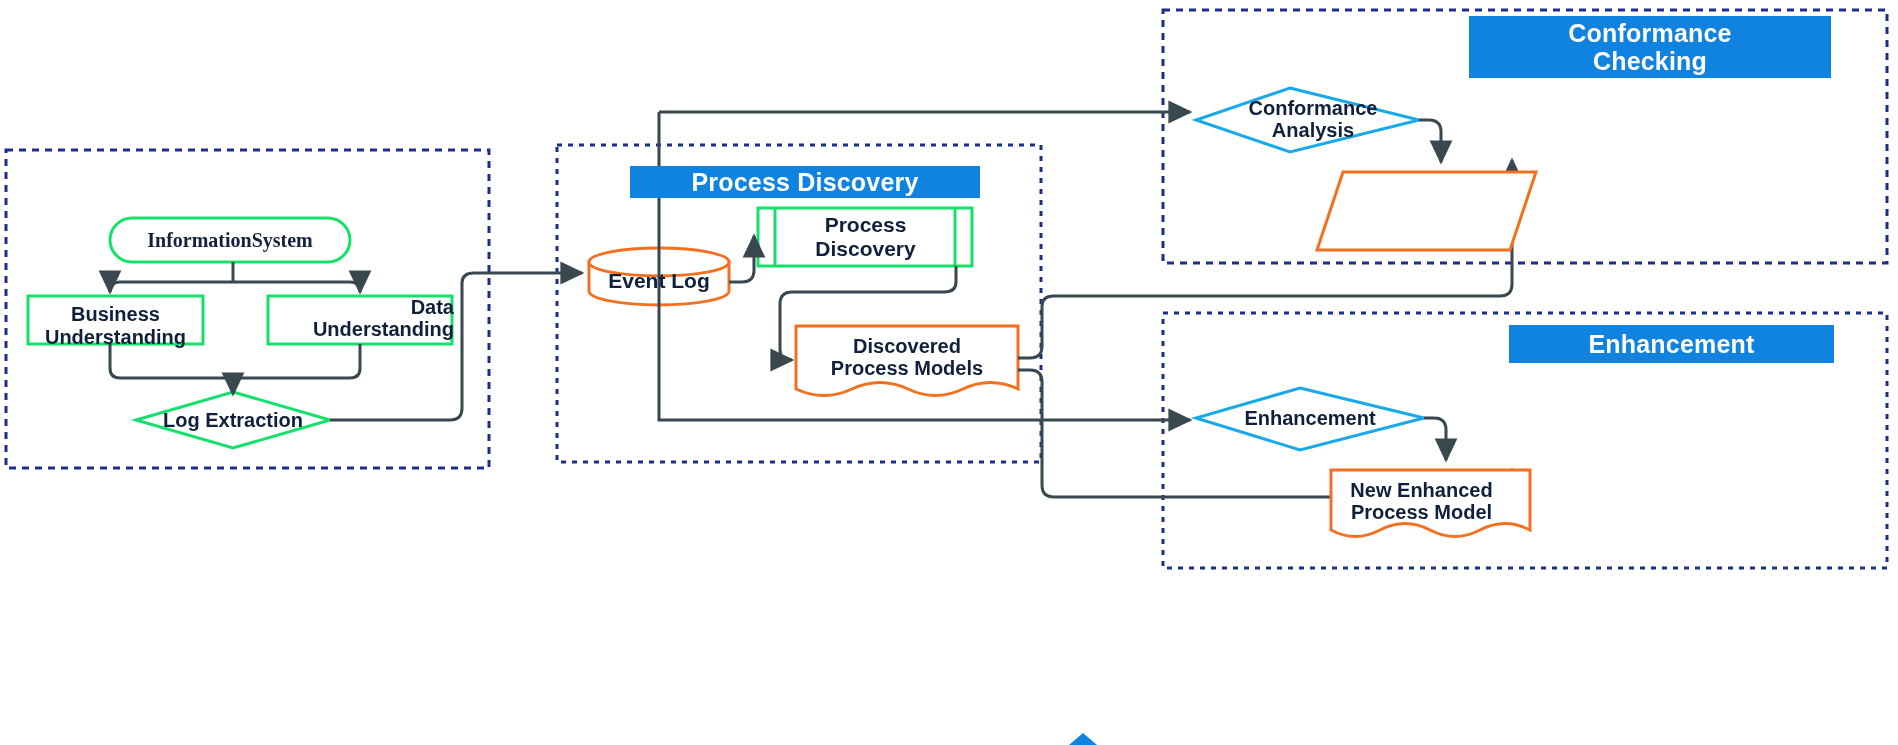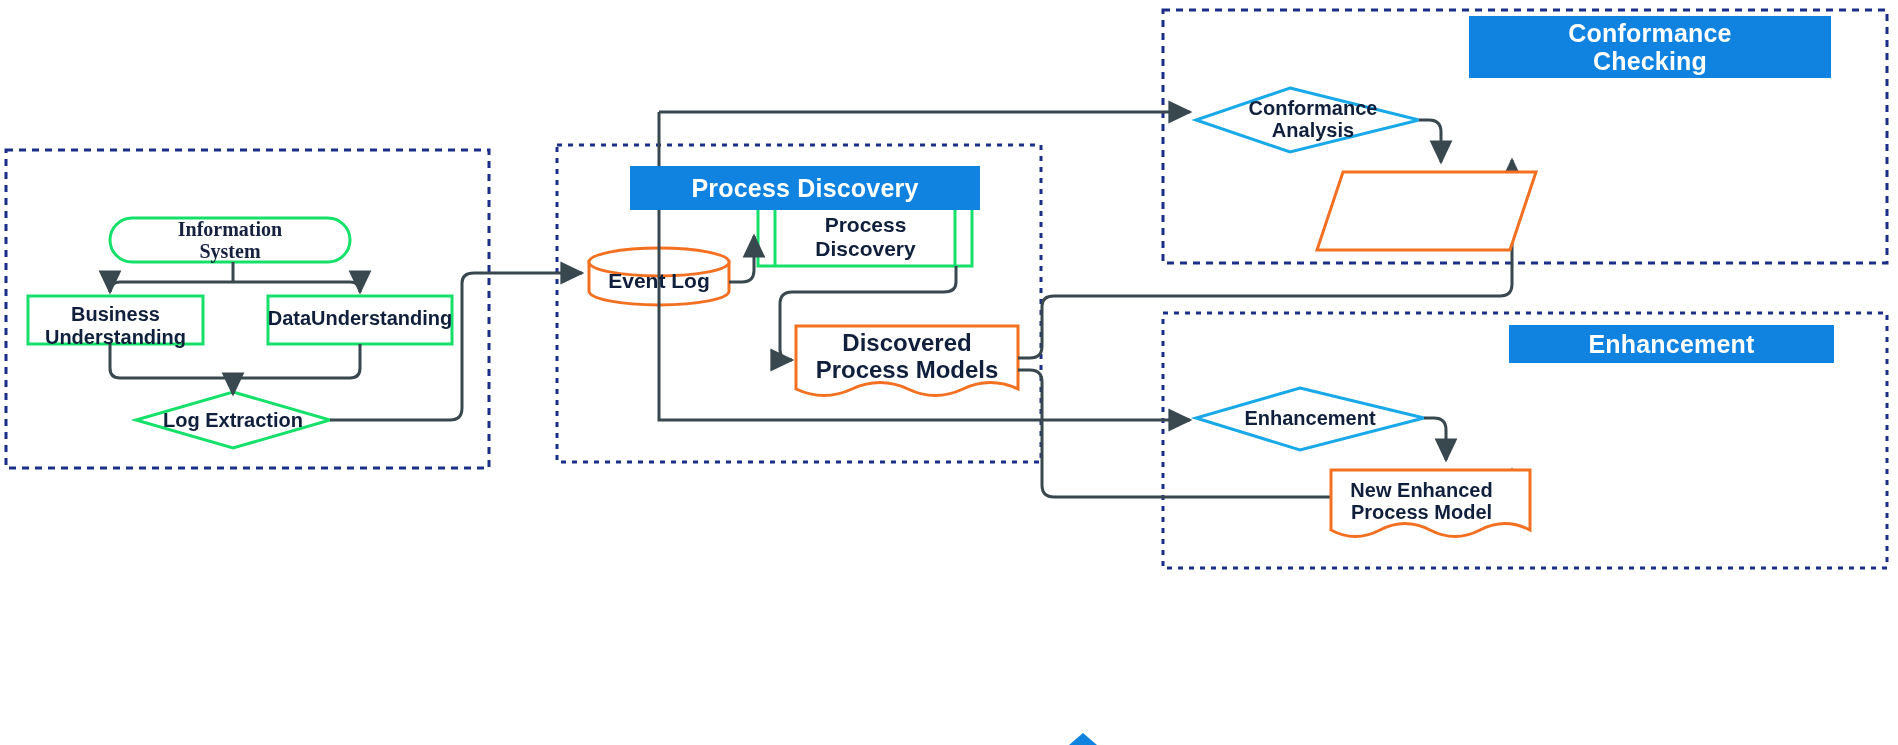--- a/index.html
+++ b/index.html
@@ -95,62 +95,62 @@
     <polygon points="1300,388 1424,418 1300,450 1196,418" fill="#ffffff" stroke="#19a9e8" stroke-width="3"></polygon>
 
     <path d="M1331,470 L1530,470 L1530,530 q-25,-13 -50,0 q-25,13 -50,0 q-25,-13 -50,0 q-25,13 -49,0 Z" fill="#ffffff" stroke="#f37021" stroke-width="3"></path>
 
     <path d="M1424,418 L1434,418 Q1446,418 1446,430 L1446,460" fill="none" stroke="#39474f" stroke-width="3" marker-end="url(#ah)"></path>
 
     <polygon points="1083,733 1097,745 1069,745" fill="#1082e0"></polygon>
   </svg>
 
 
-  <div class="sec-title" style="left:630px;top:166px;width:350px;height:44px;font-size:25px;">
+  <div class="sec-title" style="left:630px;top:166px;width:350px;height:32px;font-size:25px;">
     <span>Process Discovery</span>
   </div>
 
   <div class="sec-title" style="left:1469px;top:16px;width:362px;height:62px;font-size:25px;flex-direction:column;">
     <span>Conformance</span>
     <span>Checking</span>
   </div>
 
   <div class="sec-title" style="left:1509px;top:325px;width:325px;height:38px;font-size:25px;">
     <span>Enhancement</span>
   </div>
 
-  <div class="node-label serif" style="left:110px;top:216px;width:240px;height:48px;font-size:20px;flex-direction:column;">
+  <div class="node-label serif" style="left:110px;top:216px;width:240px;height:48px;font-size:20px;flex-direction:row;">
     <span>Information</span>
     <span>System</span>
   </div>
 
   <div class="node-label" style="left:22px;top:296px;width:187px;height:52px;font-size:20px;flex-direction:column;justify-content:flex-end;">
     <span>Business</span>
     <span>Understanding</span>
   </div>
 
-  <div class="node-label" style="left:266px;top:296px;width:188px;height:44px;font-size:20px;">
+  <div class="node-label" style="left:266px;top:296px;width:188px;height:44px;font-size:20px;flex-direction:column;align-items:flex-end;">
     <span>Data</span>
     <span>Understanding</span>
   </div>
 
   <div class="node-label" style="left:136px;top:406px;width:194px;height:28px;font-size:20px;">
     <span>Log Extraction</span>
   </div>
 
   <div class="node-label" style="left:589px;top:266px;width:140px;height:30px;font-size:21px;">
     <span>Event Log</span>
   </div>
 
   <div class="node-label" style="left:776px;top:210px;width:179px;height:54px;font-size:21px;flex-direction:column;">
     <span>Process</span>
     <span>Discovery</span>
   </div>
 
-  <div class="node-label" style="left:796px;top:330px;width:222px;height:54px;font-size:24px;flex-direction:column;">
+  <div class="node-label" style="left:796px;top:330px;width:222px;height:54px;font-size:20px;flex-direction:column;">
     <span>Discovered</span>
     <span>Process Models</span>
   </div>
 
   <div class="node-label" style="left:1218px;top:92px;width:190px;height:54px;font-size:20px;flex-direction:column;">
     <span>Conformance</span>
     <span>Analysis</span>
   </div>
 
 

